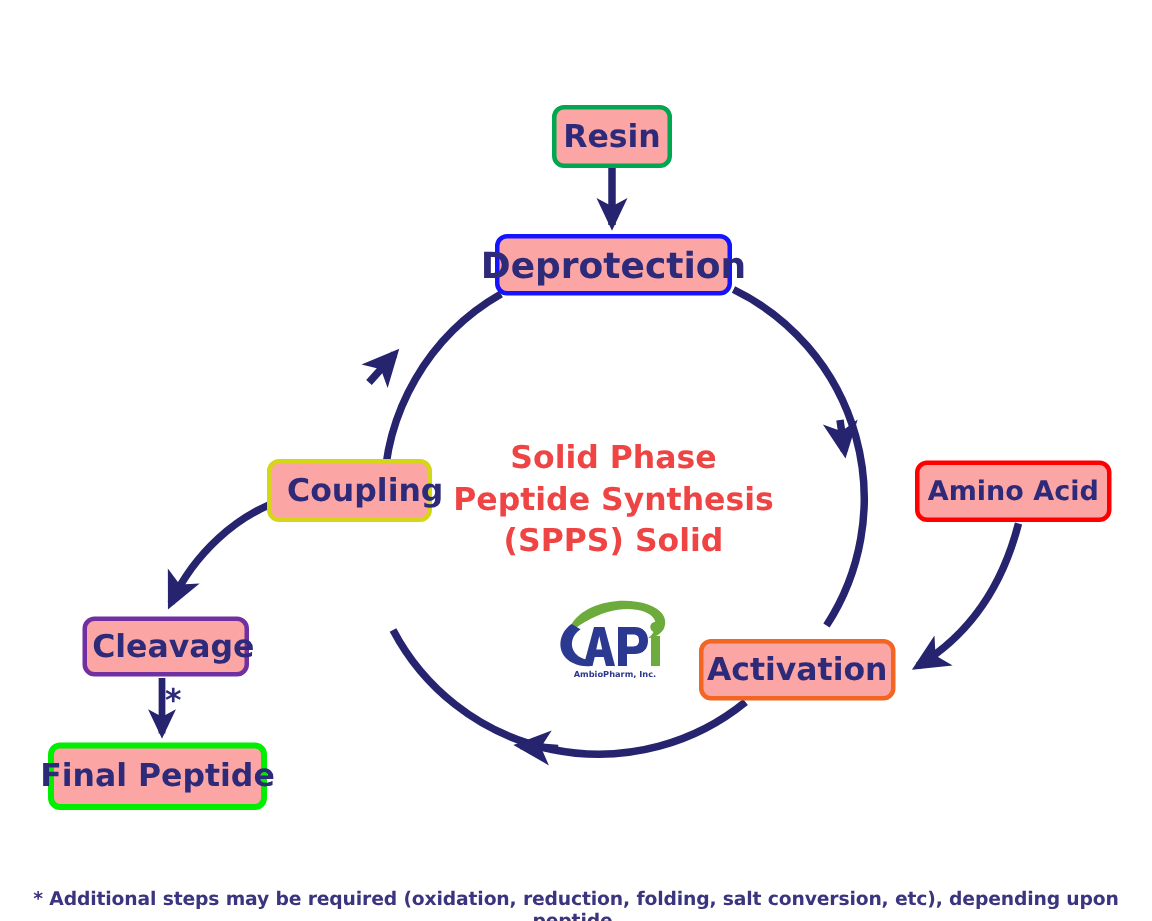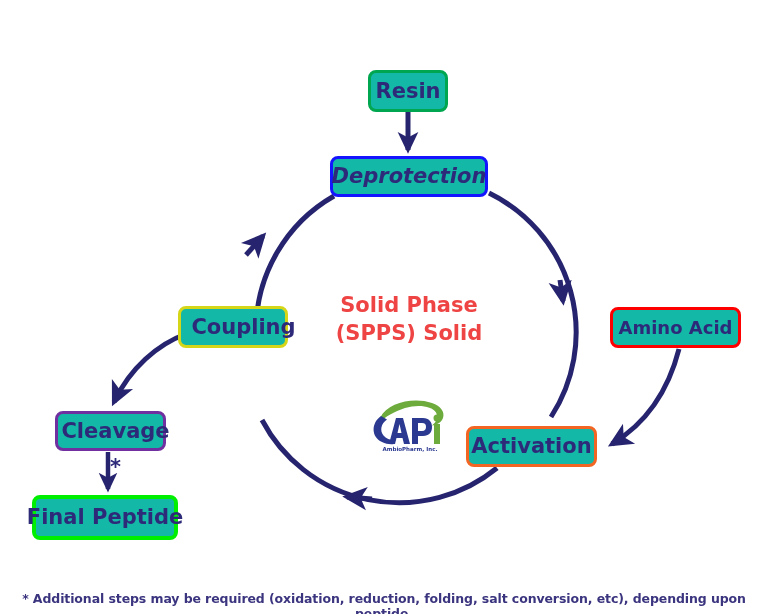--- a/index.html
+++ b/index.html
@@ -22,21 +22,21 @@
   svg.layer {
     position: absolute;
     left: 0;
     top: 0;
     width: 768px;
     height: 614px;
   }
   .node-box {
     position: absolute;
     box-sizing: border-box;
-    background: #14b8a6;
+    background: #fca5a5;
     border-style: solid;
     border-radius: 8px;
     display: flex;
     align-items: center;
     justify-content: center;
     z-index: 5;
   }
   .node-label {
     color: #2e2a7a;
     font-weight: bold;
@@ -116,21 +116,21 @@
     <path d="M 186 334 C 158 344 130 368 114 402" stroke="#26246e" stroke-width="5" fill="none" marker-end="url(#ah)"></path>
 
     <path d="M 108 452 L 108 489" stroke="#26246e" stroke-width="4.5" fill="none" marker-end="url(#ah-straight)"></path>
   </svg>
 
   <div class="node-box" style="left:368px; top:70px; width:80px; height:42px; border-width:3.5px; border-color:#00a650;">
     <span class="node-label" style="font-size:21px;">Resin</span>
   </div>
 
   <div class="node-box" style="left:330px; top:156px; width:158px; height:41px; border-width:3.5px; border-color:#1414ff;">
-    <span class="node-label" style="font-size:21px;font-style:italic;">Deprotection</span>
+    <span class="node-label" style="font-size:24px;">Deprotection</span>
   </div>
 
   <div class="node-box" style="left:610px; top:307px; width:131px; height:41px; border-width:3.5px; border-color:#ff0000;">
     <span class="node-label" style="font-size:18px;text-align:center;">Amino Acid</span>
   </div>
 
   <div class="node-box" style="left:466px; top:426px; width:131px; height:41px; border-width:3.5px; border-color:#f26522;">
     <span class="node-label" style="font-size:21px;">Activation</span>
   </div>
 
@@ -143,20 +143,21 @@
   </div>
 
   <div class="node-box" style="left:32px; top:495px; width:146px; height:45px; border-width:4px; border-color:#00ee00;">
     <span class="node-label" style="font-size:21px;">Final Peptide</span>
   </div>
 
   <div id="asterisk-mark">*</div>
 
   <div id="center-text">
     <div>Solid Phase</div>
+    <div>Peptide Synthesis</div>
     <div>(SPPS) Solid</div>
   </div>
 
   <div id="logo">
     <svg viewBox="0 0 176 112" width="88" height="56">
 
       <path d="M 28 44 C 44 12 96 2 132 14 C 150 20 158 32 154 44 C 151 53 141 58 132 59
                C 141 52 145 42 140 33 C 132 20 104 16 78 24 C 56 31 38 42 28 52 Z" fill="#6cab3c"></path>
 
       <path d="M 30 40 C 10 54 10 82 32 92 C 40 96 48 97 56 96 L 56 88 C 48 88 40 85 35 79

